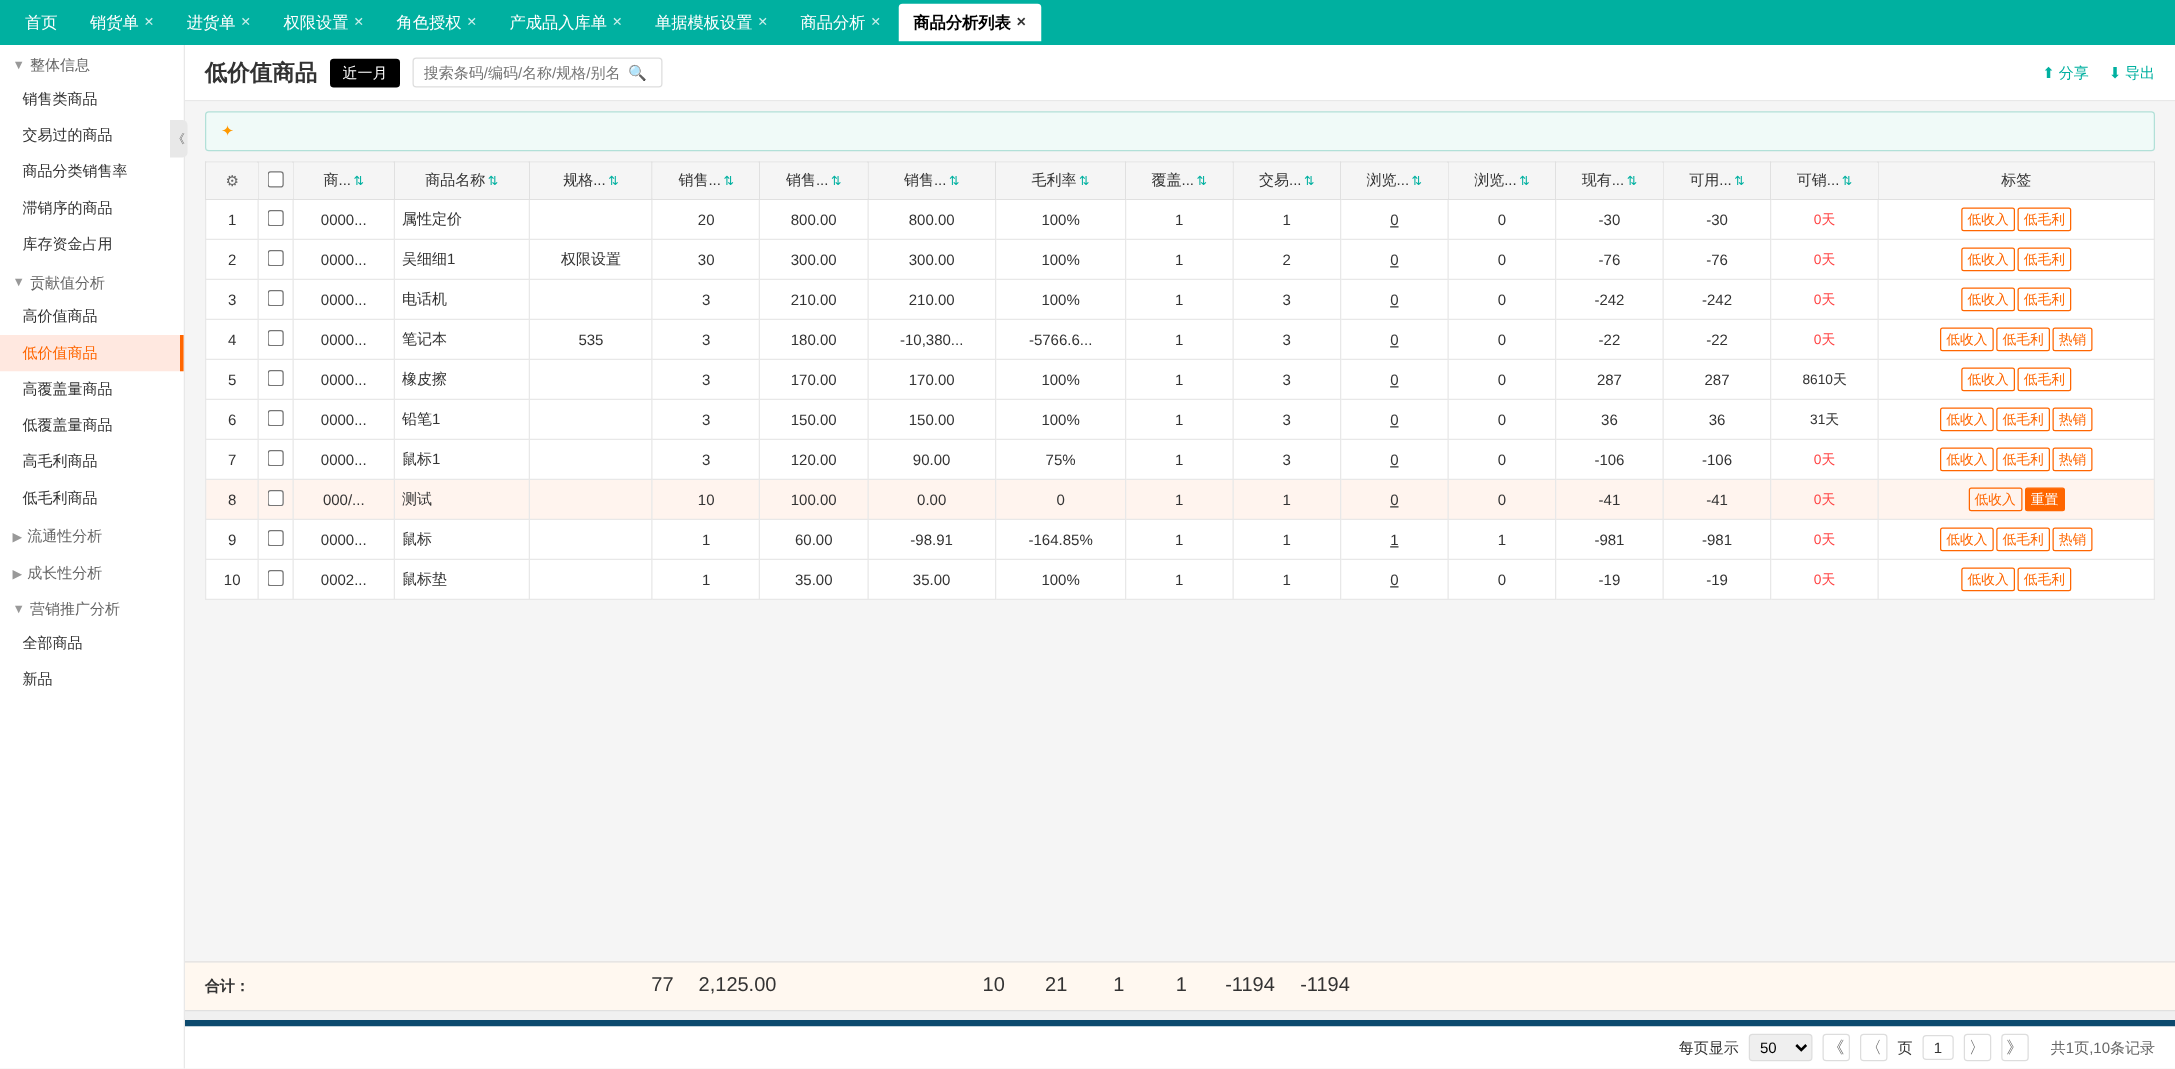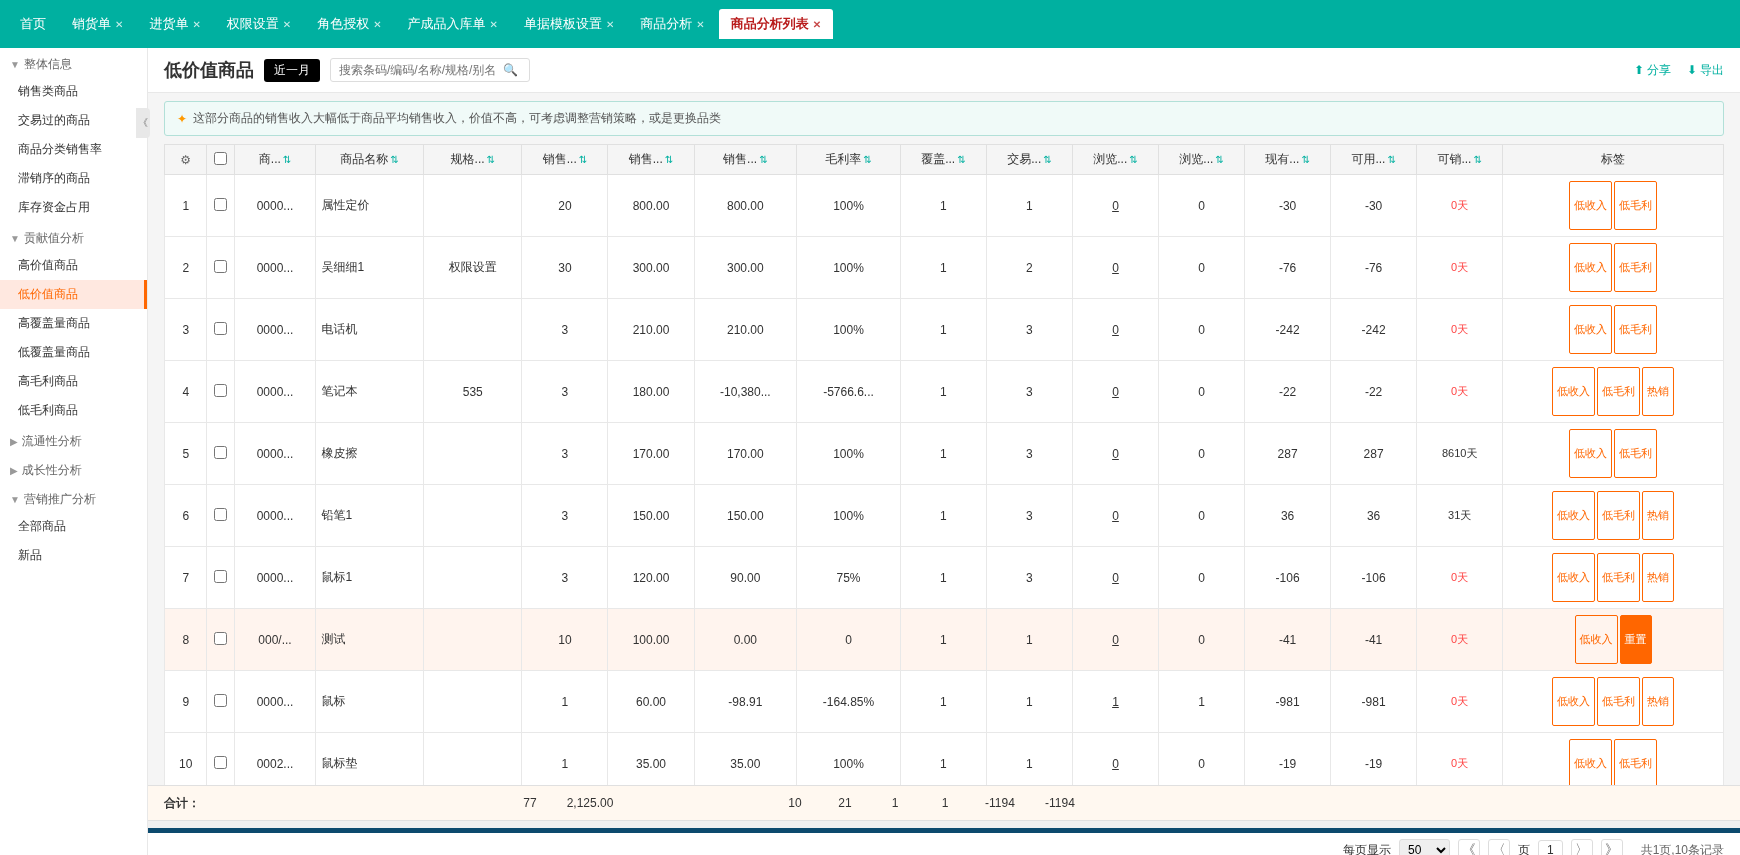--- a/index.html
+++ b/index.html
@@ -3,36 +3,36 @@
   <meta charset="utf-8">
   <style>
     * { box-sizing: border-box; margin: 0; padding: 0; }
     body { font-family: 'Microsoft YaHei', Arial, sans-serif; font-size: 12px; background: #f5f5f5; color: #333; }
 
     
     .top-nav {
       background: #00b0a0;
       display: flex;
       align-items: center;
-      height: 48px;
+      height: 36px;
       padding: 0 8px;
       gap: 2px;
     }
     .top-nav .nav-item {
       color: #fff;
       padding: 6px 12px;
       cursor: pointer;
       font-size: 13px;
       white-space: nowrap;
       border-radius: 3px 3px 0 0;
       display: flex;
       align-items: center;
       gap: 4px;
     }
-    .top-nav .nav-item.active { background: #fff; color: #b91c1c; font-weight: bold; }
+    .top-nav .nav-item.active { background: #fff; color: #000000; font-weight: bold; }
     .top-nav .nav-item .close-icon { font-size: 10px; opacity: 0.8; cursor: pointer; }
     .top-nav .nav-item.home { background: transparent; }
 
     
     .main-layout {
       display: flex;
       height: calc(100vh - 36px);
       overflow: hidden;
     }
 
@@ -174,21 +174,21 @@
     tbody tr td {
       border: 1px solid #e8e8e8;
       padding: 5px 6px;
       text-align: center;
       white-space: nowrap;
     }
     tbody tr.row-highlight { background: #fff4ee; }
     tbody tr.row-highlight td { background: #fff4ee; }
     .tag {
       display: inline-block;
-      padding: 16px 4px;
+      padding: 1px 4px;
       border-radius: 2px;
       font-size: 11px;
       margin: 1px;
     }
     .tag-orange { color: #ff6600; border: 1px solid #ff6600; }
     .tag-blue-fill { background: #ff6600; color: #fff; border: 1px solid #ff6600; }
     .days-red { color: #ff4444; font-size: 11px; }
     .days-normal { color: #333; font-size: 11px; }
     .underline-link { text-decoration: underline; color: #333; cursor: pointer; }
     .gear-icon { cursor: pointer; color: #666; }
@@ -212,21 +212,21 @@
     .footer-cells {
       display: flex;
       flex: 1;
       gap: 0;
     }
     .footer-cell {
       padding: 4px 6px;
       min-width: 60px;
       text-align: center;
       color: #333;
-      font-size: 12px;
+      font-size: 16px;
     }
 
     
     .pagination-bar {
       background: #fff;
       border-top: 5px solid #0c4a6e;
       padding: 6px 16px;
       display: flex;
       align-items: center;
       justify-content: flex-end;
@@ -379,21 +379,20 @@
         </div>
         <div class="header-action">
           <span>⬇</span>
           <span>导出</span>
         </div>
       </div>
     </div>
 
     <div class="info-banner">
       <span class="info-icon">✦</span>
-      <span>这部分商品的销售收入大幅低于商品平均销售收入，价值不高，可考虑调整营销策略，或是更换品类</span>
     </div>
 
     <div class="table-wrapper">
       <table>
         <thead>
           <tr>
             <th><span class="gear-icon">⚙</span></th>
             <th><input type="checkbox" style=""></th>
             <th>商...<span class="col-sort">⇅</span></th>
             <th>商品名称<span class="col-sort">⇅</span></th>

